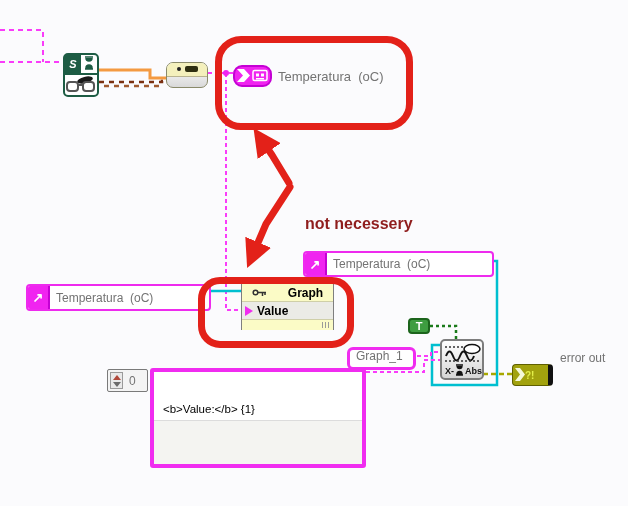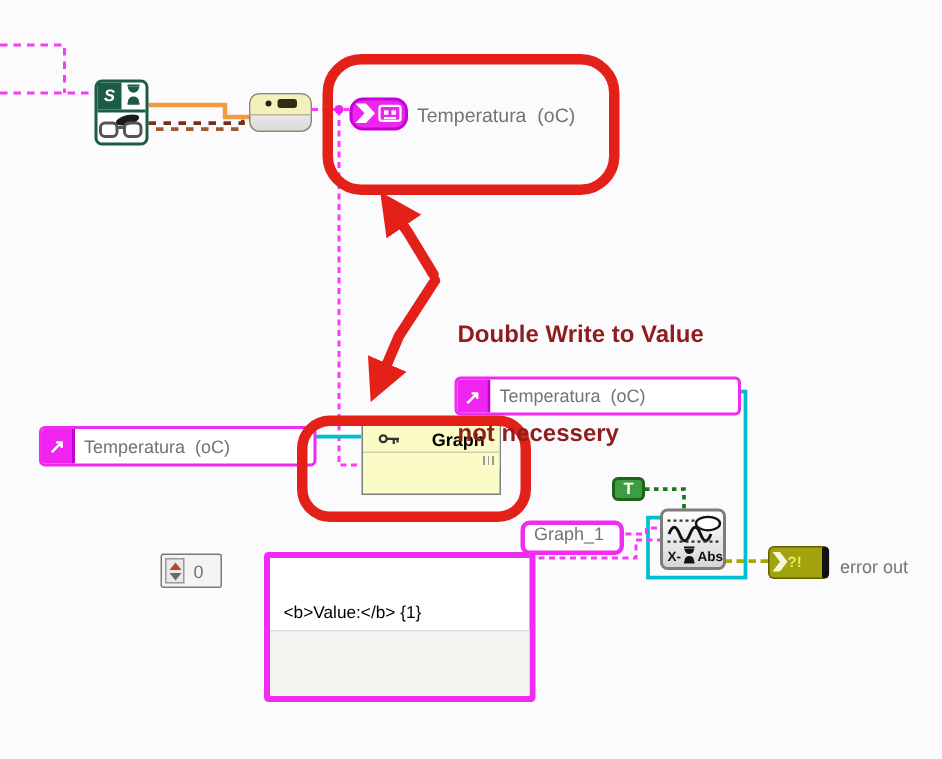--- a/index.html
+++ b/index.html
@@ -37,22 +37,22 @@
   
   .numconst{position:absolute;left:107px;top:369px;width:41px;height:23px;background:#f4f4f4;
             border:1px solid #7a7a7a;border-radius:2px;display:flex;align-items:center;box-sizing:border-box;}
   .spinner{width:13px;height:17px;margin-left:2px;background:#e9e9e9;border:1px solid #9a9a9a;
            display:flex;flex-direction:column;align-items:center;justify-content:center;gap:2px;box-sizing:border-box;}
   .tri-up{width:0;height:0;border-left:4px solid transparent;border-right:4px solid transparent;
           border-bottom:5px solid #b0483a;}
   .tri-down{width:0;height:0;border-left:4px solid transparent;border-right:4px solid transparent;
             border-top:5px solid #6b6b6b;}
   
-  .bigstr{position:absolute;left:150px;top:368px;width:181px;height:100px;
-          border:4px solid #f02cf0;border-radius:3px;background:#fff;box-sizing:border-box;margin-left:26px;}
+  .bigstr{position:absolute;left:150px;top:368px;width:216px;height:100px;
+          border:4px solid #f02cf0;border-radius:3px;background:#fff;box-sizing:border-box;}
   .bigstr .txt{padding:4px 0 0 9px;font-size:11.5px;line-height:13.5px;white-space:pre;}
   .bigstr .lower{position:absolute;left:0;right:0;bottom:0;height:43px;background:#f4f4f1;
                  border-top:1px solid #dcdcdc;}
   
   .errbox{position:absolute;left:512px;top:364px;width:41px;height:22px;background:#a2a20e;
           border:1.5px solid #5f5f00;border-right:5px solid #111;border-radius:4px;
           display:flex;align-items:center;box-sizing:border-box;}
   .errglyph{color:#e3ef4a;font-weight:bold;font-size:10px;margin-left:12px;letter-spacing:0;}
   
   .tconst{position:absolute;left:408px;top:318px;width:22px;height:16px;background:#3e9d40;
@@ -151,20 +151,24 @@
 </div>
 
 <div class="propnode">
   <div class="prop-head">
     <svg width="15" height="9">
       <circle cx="3.5" cy="4.5" r="2.3" fill="none" stroke="#333" stroke-width="1.5"></circle>
       <path d="M6,4.5 H14 M10.5,4.5 V8 M13,4.5 V7" stroke="#333" stroke-width="1.5" fill="none"></path>
     </svg>
     <span>Graph</span>
   </div>
+  <div class="prop-row">
+    <div class="prop-arrow"></div>
+    <span>Value</span>
+  </div>
   <div class="prop-grip">
     <div class="grip-bars"></div>
   </div>
 </div>
 
 <div class="tconst">
   <span>T</span>
 </div>
 
 <div class="strbox" style="left:347px;top:347px;width:63px;height:17px">
@@ -186,21 +190,21 @@
     <span>Abs</span>
   </div>
 </div>
 
 <div class="errbox">
   <svg width="13" height="15" style="position:absolute;left:1px;top:2px">
     <polygon points="1,1 6,1 11,7.5 6,14 1,14 6,7.5" fill="#f4f8d8"></polygon>
   </svg>
   <span class="errglyph">?!</span>
 </div>
-<div class="abs lbl" style="left:560px;top:372px">error out</div>
+<div class="abs lbl" style="left:560px;top:352px">error out</div>
 
 <div class="numconst">
   <div class="spinner">
     <div class="tri-up"></div>
     <div class="tri-down"></div>
   </div>
   <span class="lbl" style="margin-left:6px">0</span>
 </div>
 
 <div class="bigstr">
@@ -218,15 +222,14 @@
   <defs>
     <marker id="ah" viewBox="0 0 4 4" markerWidth="4" markerHeight="4" refX="2.6" refY="2" orient="auto">
       <path d="M0,0 L4,2 L0,4 Z" fill="#e32119"></path>
     </marker>
   </defs>
   <polyline points="289,183 272,155 259,136" fill="none" stroke="#e32119" stroke-width="7" stroke-linecap="round" stroke-linejoin="round" marker-end="url(#ah)"></polyline>
   <polyline points="290,187 266,224 251,259" fill="none" stroke="#e32119" stroke-width="7" stroke-linecap="round" stroke-linejoin="round" marker-end="url(#ah)"></polyline>
 </svg>
 
 <div class="annot-text" style="left:305px;top:169px">
-  <div>Double Write to Value</div>
   <div>not necessery</div>
 </div>
 
 </body></html>

